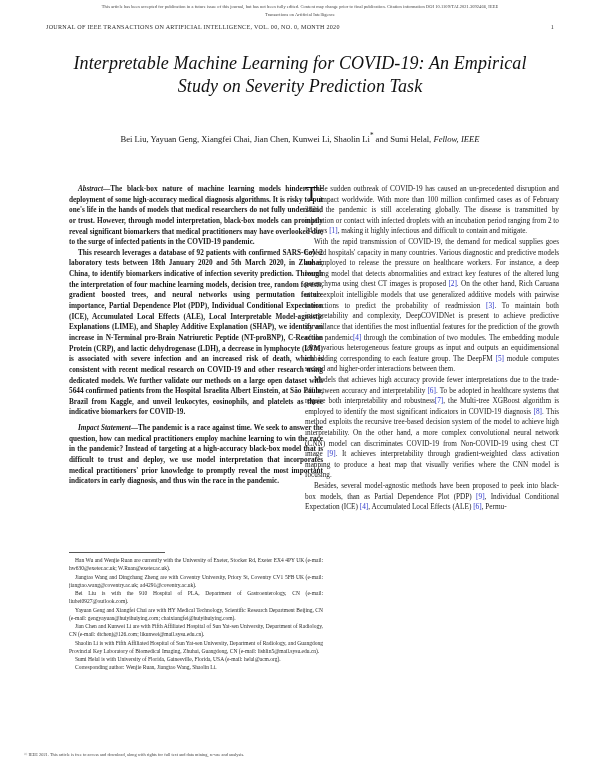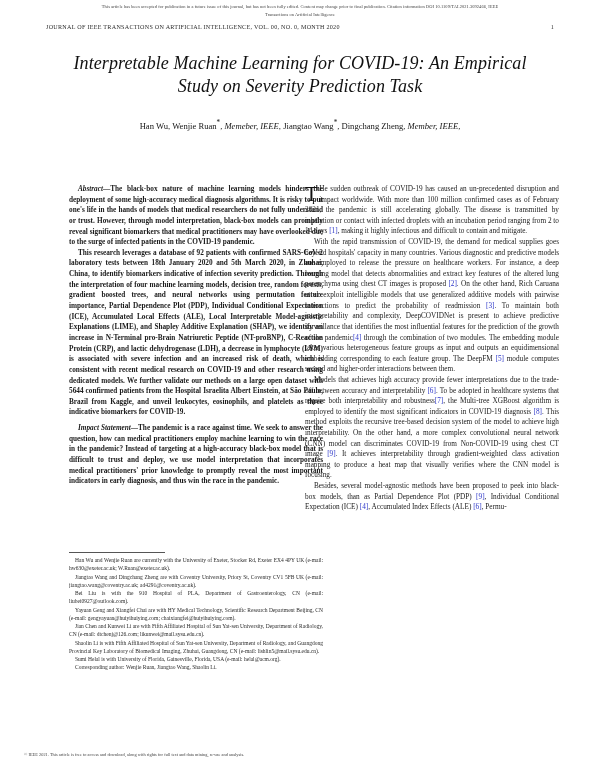--- a/index.html
+++ b/index.html
@@ -204,22 +204,22 @@
   </div>
 
   <div class="running-head">
     <span class="rh-title">JOURNAL OF IEEE TRANSACTIONS ON ARTIFICIAL INTELLIGENCE, VOL. 00, NO. 0, MONTH 2020</span>
     <span class="rh-page">1</span>
   </div>
 
   <div class="title">Interpretable Machine Learning for COVID-19: An Empirical Study on Severity Prediction Task</div>
 
   <div class="authors">
-    <span><span>Han Wu, Wenjie Ruan</span><sup>*</sup><span>, </span><span class="ital">Memeber, IEEE</span><span>, Jiangtao Wang</span><sup>*</sup><span>, Dingchang Zheng, </span><span class="ital">Member, IEEE</span><span>,</span></span>
     <br>
+    <span><span>Bei Liu, Yayuan Geng, Xiangfei Chai, Jian Chen, Kunwei Li, Shaolin Li</span><sup>*</sup><span> and Sumi Helal, </span><span class="ital">Fellow, IEEE</span></span>
   </div>
 
   <div class="columns">
 
     <div class="col col-left">
 
       <p class="abstract"><span class="lead-ital">Abstract</span><span>—</span><span>The black-box nature of machine learning models hinders the deployment of some high-accuracy medical diagnosis algorithms. It is risky to put one's life in the hands of models that medical researchers do not fully understand or trust. However, through model interpretation, black-box models can promptly reveal significant biomarkers that medical practitioners may have overlooked due to the surge of infected patients in the COVID-19 pandemic.</span></p>
 
       <p class="abstract abstract-cont">This research leverages a database of 92 patients with confirmed SARS-CoV-2 laboratory tests between 18th January 2020 and 5th March 2020, in Zhuhai, China, to identify biomarkers indicative of infection severity prediction. Through the interpretation of four machine learning models, decision tree, random forests, gradient boosted trees, and neural networks using permutation feature importance, Partial Dependence Plot (PDP), Individual Conditional Expectation (ICE), Accumulated Local Effects (ALE), Local Interpretable Model-agnostic Explanations (LIME), and Shapley Additive Explanation (SHAP), we identify an increase in N-Terminal pro-Brain Natriuretic Peptide (NT-proBNP), C-Reaction Protein (CRP), and lactic dehydrogenase (LDH), a decrease in lymphocyte (LYM) is associated with severe infection and an increased risk of death, which is consistent with recent medical research on COVID-19 and other research using dedicated models. We further validate our methods on a large open dataset with 5644 confirmed patients from the Hospital Israelita Albert Einstein, at São Paulo, Brazil from Kaggle, and unveil leukocytes, eosinophils, and platelets as three indicative biomarkers for COVID-19.</p>
 
@@ -245,20 +245,20 @@
     <div class="col col-right">
 
 
 
       <p class="dropcap-para"><span class="dropcap">T</span><span>He sudden outbreak of COVID-19 has caused an un-</span><span>precedented disruption and impact worldwide. With more than 100 million confirmed cases as of February 2021, the pandemic is still accelerating globally. The disease is transmitted by inhalation or contact with infected droplets with an incubation period ranging from 2 to 14 days </span><span class="cite">[1]</span><span>, making it highly infectious and difficult to contain and mitigate.</span></p>
 
       <p class="body"><span>With the rapid transmission of COVID-19, the demand for medical supplies goes beyond hospitals' capacity in many countries. Various diagnostic and predictive models are employed to release the pressure on healthcare workers. For instance, a deep learning model that detects abnormalities and extract key features of the altered lung parenchyma using chest CT images is proposed </span><span class="cite">[2]</span><span>. On the other hand, Rich Caruana et al. exploit intelligible models that use generalized additive models with pairwise interactions to predict the probability of readmission </span><span class="cite">[3]</span><span>. To maintain both interpretability and complexity, DeepCOVIDNet is present to achieve predictive surveillance that identifies the most influential features for the prediction of the growth of the pandemic</span><span class="cite">[4]</span><span> through the combination of two modules. The embedding module takes various heterogeneous feature groups as input and outputs an equidimensional embedding corresponding to each feature group. The DeepFM </span><span class="cite">[5]</span><span> module computes second and higher-order interactions between them.</span></p>
 
       <p class="body"><span>Models that achieves high accuracy provide fewer interpretations due to the trade-off between accuracy and interpretability </span><span class="cite">[6]</span><span>. To be adopted in healthcare systems that require both interpretability and robustness</span><span class="cite">[7]</span><span>, the Multi-tree XGBoost algorithm is employed to identify the most significant indicators in COVID-19 diagnosis </span><span class="cite">[8]</span><span>. This method exploits the recursive tree-based decision system of the model to achieve high interpretability. On the other hand, a more complex convolutional neural network (CNN) model can discriminates COVID-19 from Non-COVID-19 using chest CT image </span><span class="cite">[9]</span><span>. It achieves interpretability through gradient-weighted class activation mapping to produce a heat map that visually verifies where the CNN model is focusing.</span></p>
 
-      <p class="body"><span>Besides, several model-agnostic methods have been proposed to peek into black-box models, than as Partial Dependence Plot (PDP) </span><span class="cite">[9]</span><span>, Individual Conditional Expectation (ICE) </span><span class="cite">[4]</span><span>, Accumulated Index Effects (ALE) </span><span class="cite">[6]</span><span>, Permu-</span></p>
+      <p class="body"><span>Besides, several model-agnostic methods have been proposed to peek into black-box models, than as Partial Dependence Plot (PDP) </span><span class="cite">[9]</span><span>, Individual Conditional Expectation (ICE) </span><span class="cite">[4]</span><span>, Accumulated Local Effects (ALE) </span><span class="cite">[6]</span><span>, Permu-</span></p>
 
     </div>
   </div>
 
   <div class="footer-copy">© IEEE 2021. This article is free to access and download, along with rights for full text and data mining, re-use and analysis.</div>
 
 </div>
 
 </body></html>

